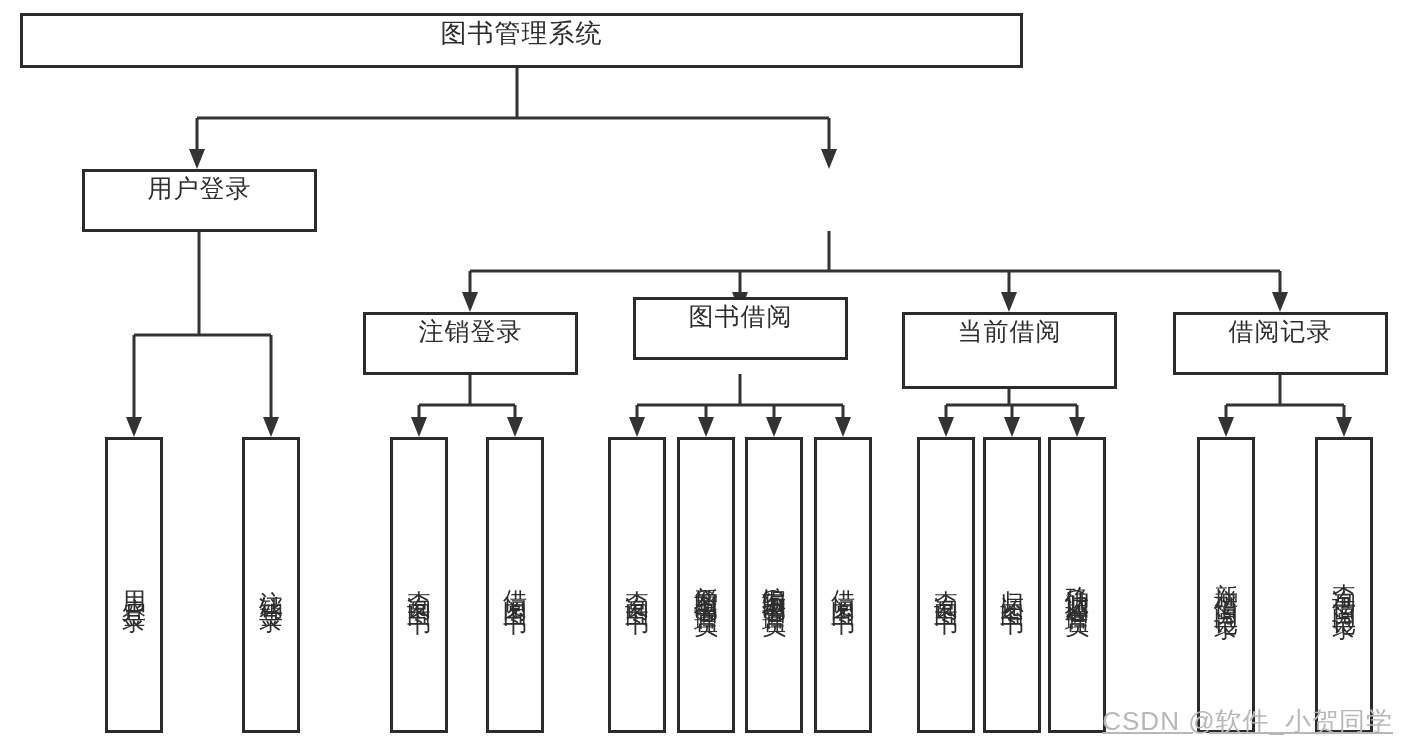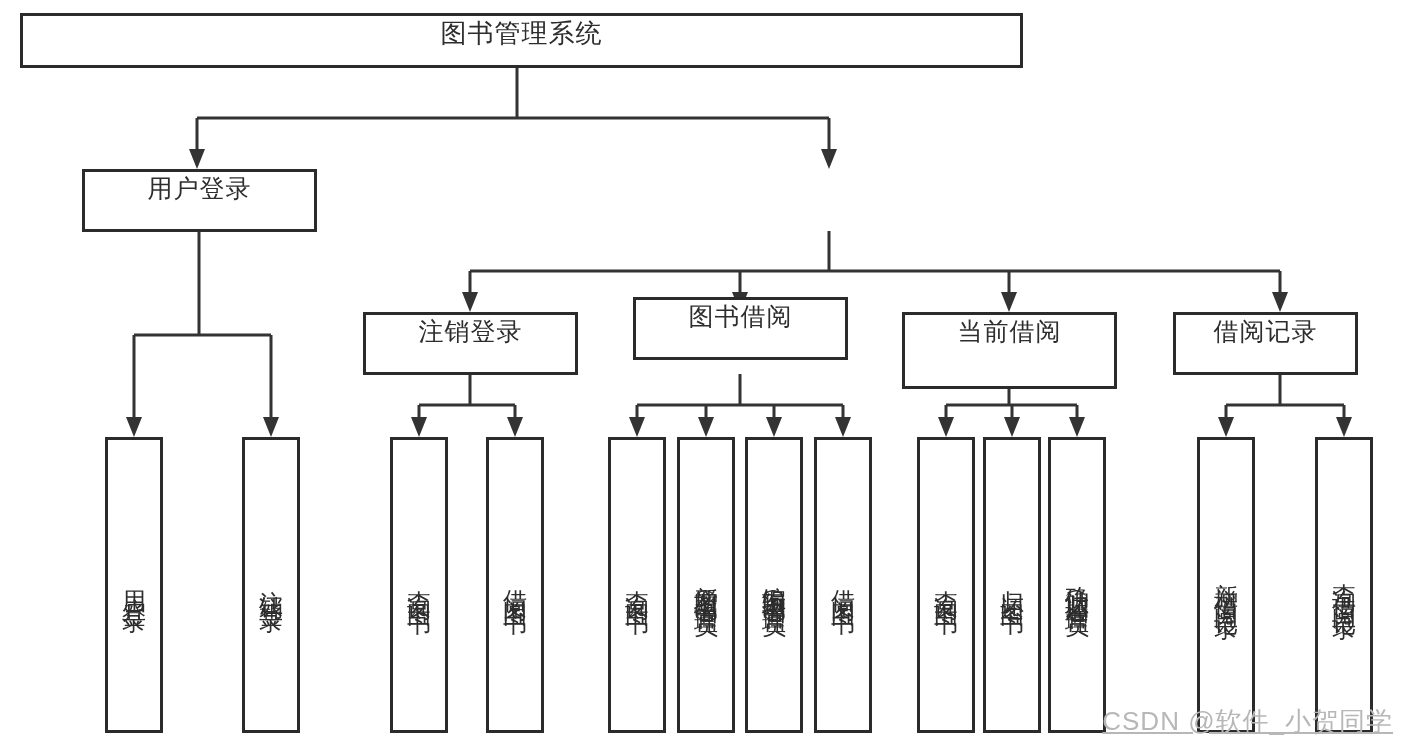--- a/index.html
+++ b/index.html
@@ -133,21 +133,21 @@
 
   <div class="hbox lvl" style="left:363px;top:312px;width:215px;height:63px">
     <span>注销登录</span>
   </div>
   <div class="hbox lvl" style="left:633px;top:297px;width:215px;height:63px">
     <span>图书借阅</span>
   </div>
   <div class="hbox lvl" style="left:902px;top:312px;width:215px;height:77px">
     <span>当前借阅</span>
   </div>
-  <div class="hbox lvl" style="left:1173px;top:312px;width:185px;height:63px">
+  <div class="hbox lvl" style="left:1173px;top:312px;width:215px;height:63px">
     <span>借阅记录</span>
   </div>
 
   <div class="vbox" style="left:105px;top:437px;width:58px;height:296px">
     <span>用户登录</span>
   </div>
   <div class="vbox" style="left:242px;top:437px;width:58px;height:296px">
     <span>注销登录</span>
   </div>
 

